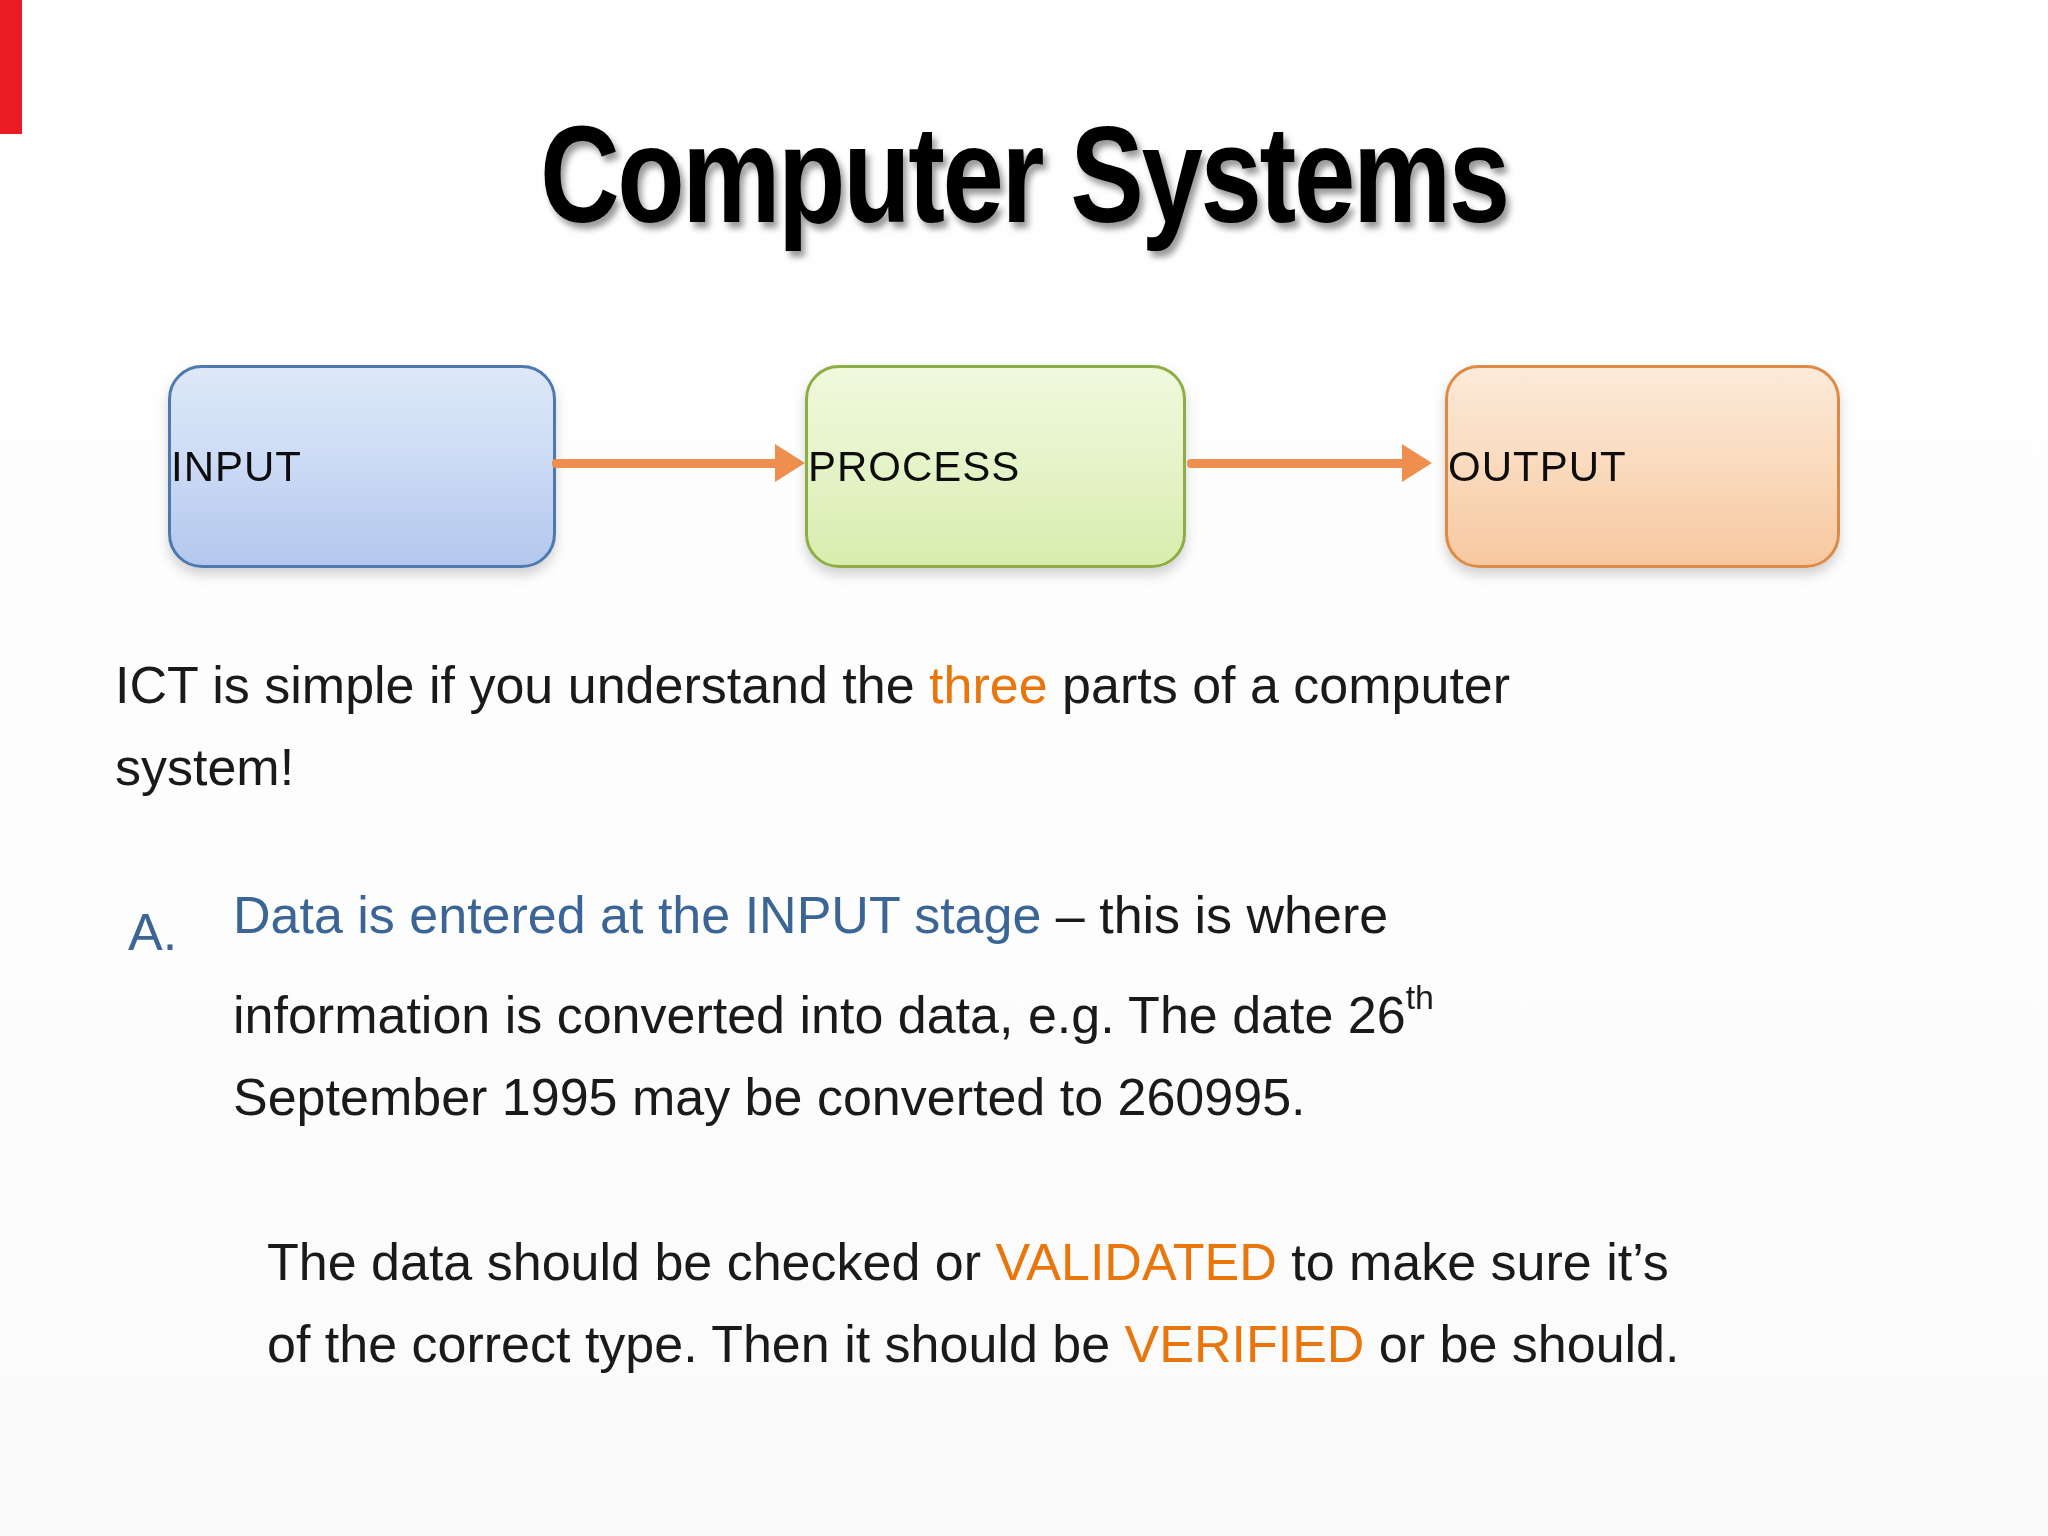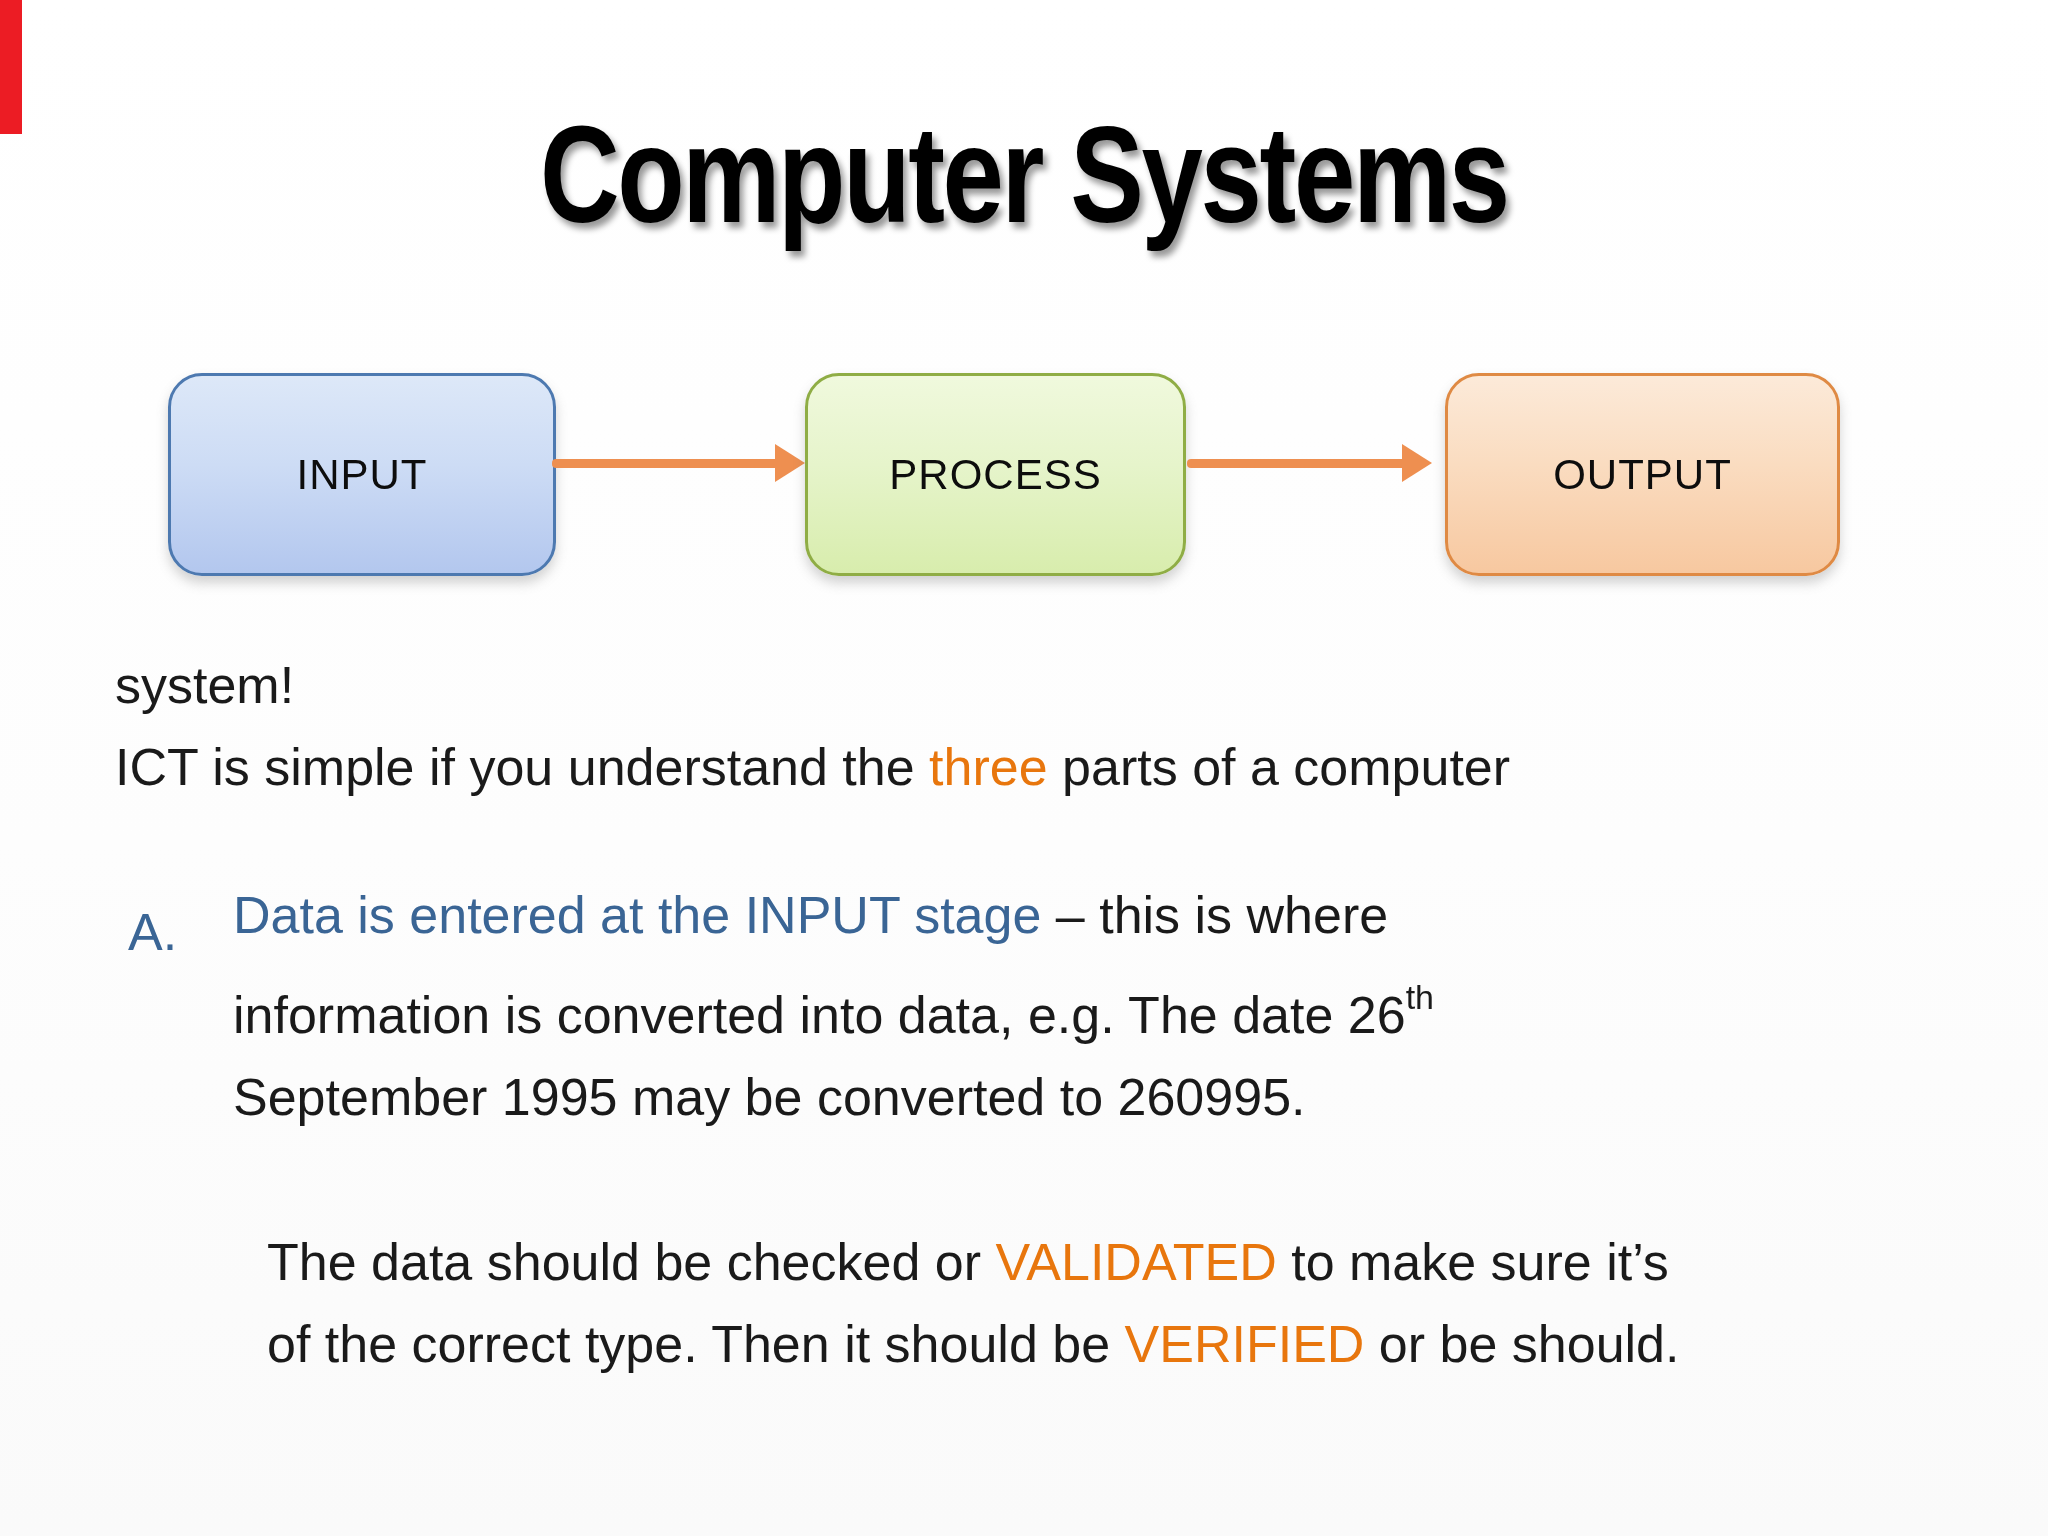--- a/index.html
+++ b/index.html
@@ -30,23 +30,23 @@
   .title .title-text {
     display: inline-block;
     transform: scaleX(0.80);
     transform-origin: 50% 50%;
     letter-spacing: -3px;
     text-shadow: 5px 6px 7px rgba(0,0,0,0.40);
   }
 
   
   .node {
-    position: absolute; top: 373px; height: 197px;
+    position: absolute; top: 365px; height: 197px;
     border-radius: 34px;
-    display: flex; align-items: center; justify-content: center;
+    display: flex; align-items: center; justify-content: flex-start;
     font-size: 42px; color: #0d0d0d; letter-spacing: 1px;
     box-shadow: 0 7px 12px rgba(110,110,110,0.30);
   }
   .node-input {
     left: 168px; width: 382px;
     background: linear-gradient(180deg, #dde8f8 0%, #cddcf5 45%, #b3c7ee 100%);
     border: 3px solid #4D79B0;
   }
   .node-process {
     left: 805px; width: 375px;
@@ -118,22 +118,22 @@
   <div class="arrow arrow2">
     <span class="shaft"></span>
     <span class="head"></span>
   </div>
 
   <div class="node node-output">
     <span>OUTPUT</span>
   </div>
 
   <div class="para intro">
+    <div class="line"><span>ICT is simple if you understand the </span><span class="orange">three</span><span> parts of a computer</span></div>
     <div class="line"><span>system!</span></div>
-    <div class="line"><span>ICT is simple if you understand the </span><span class="orange">three</span><span> parts of a computer</span></div>
   </div>
 
   <div class="marker-a">A.</div>
 
   <div class="para item-a-text">
     <div class="line"><span class="blue">Data is entered at the INPUT stage </span><span>– this is where</span></div>
     <div class="line"><span>information is converted into data, e.g. The date 26</span><sup class="sup">th</sup></div>
     <div class="line"><span>September 1995 may be converted to 260995.</span></div>
   </div>
 

